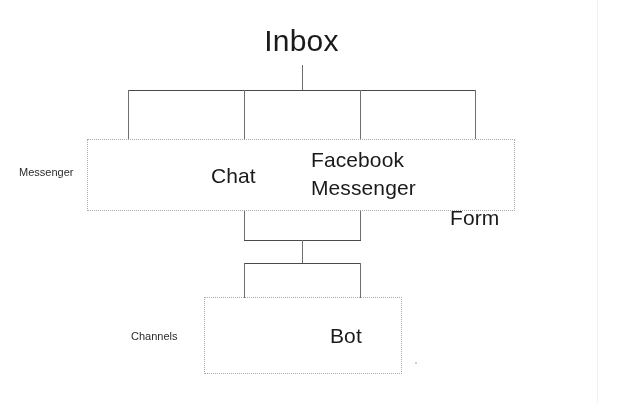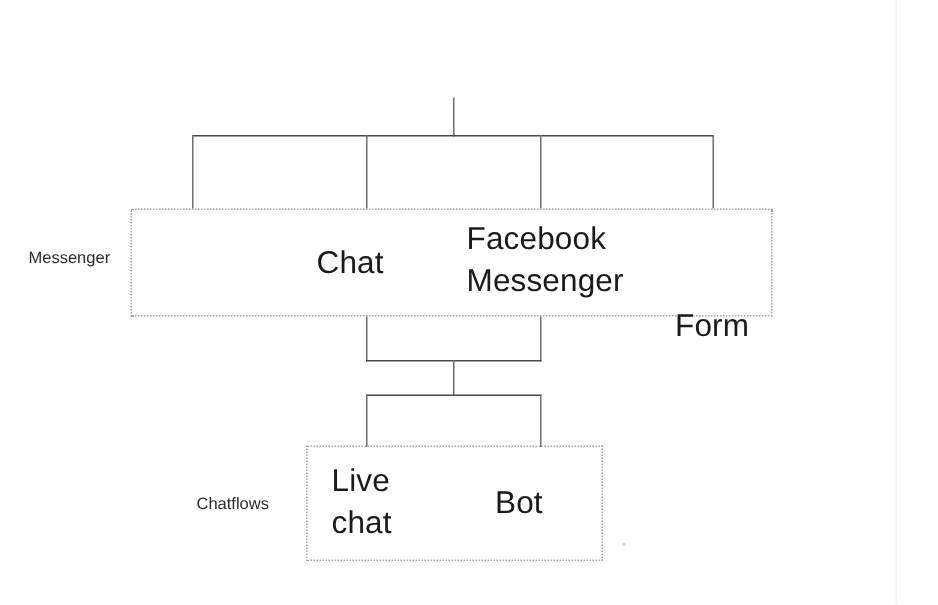--- a/index.html
+++ b/index.html
@@ -92,20 +92,21 @@
     background: #cfcfcf;
   }
 </style>
 </head>
 <body>
 
 <div id="canvas">
 
   <div class="page-divider"></div>
 
+  <div class="root-title">Inbox</div>
 
   <div class="vline" style="left:302px; top:65px; height:26px;"></div>
 
   <div class="hline" style="left:128px; top:90px; width:348px;"></div>
 
   <div class="vline" style="left:128px; top:90px; height:49px;"></div>
   <div class="vline" style="left:244px; top:90px; height:49px;"></div>
   <div class="vline" style="left:360px; top:90px; height:49px;"></div>
   <div class="vline" style="left:475px; top:90px; height:49px;"></div>
 
@@ -126,24 +127,22 @@
 
   <div class="hline" style="left:244px; top:240px; width:117px;"></div>
 
   <div class="vline" style="left:302px; top:240px; height:24px;"></div>
 
   <div class="hline" style="left:244px; top:263px; width:117px;"></div>
 
   <div class="vline" style="left:244px; top:263px; height:35px;"></div>
   <div class="vline" style="left:360px; top:263px; height:35px;"></div>
 
-  <div class="group-label" style="left:131px; top:331px;">Chatflows</div>
+  <div class="group-label" style="left:131px; top:331px;">Channels</div>
 
   <div class="group-box" style="left:204px; top:297px; width:198px; height:77px;"></div>
 
-  <div class="node" style="left:221px; top:307px; text-align:left;">Live
-chat</div>
 
   <div class="node" style="left:330px; top:322px; text-align:right;">Bot</div>
 
   <div class="speck" style="left:415px; top:362px;"></div>
 
 </div>
 
 </body></html>

